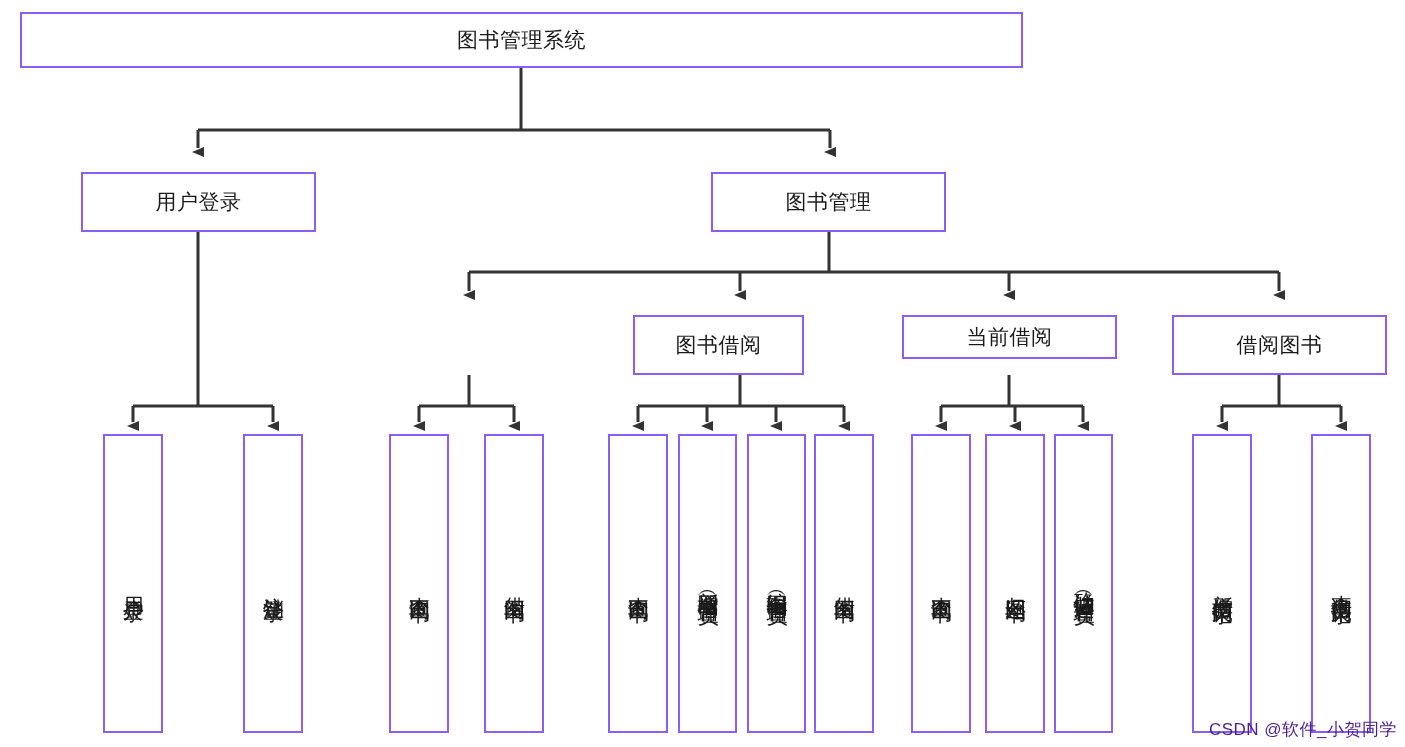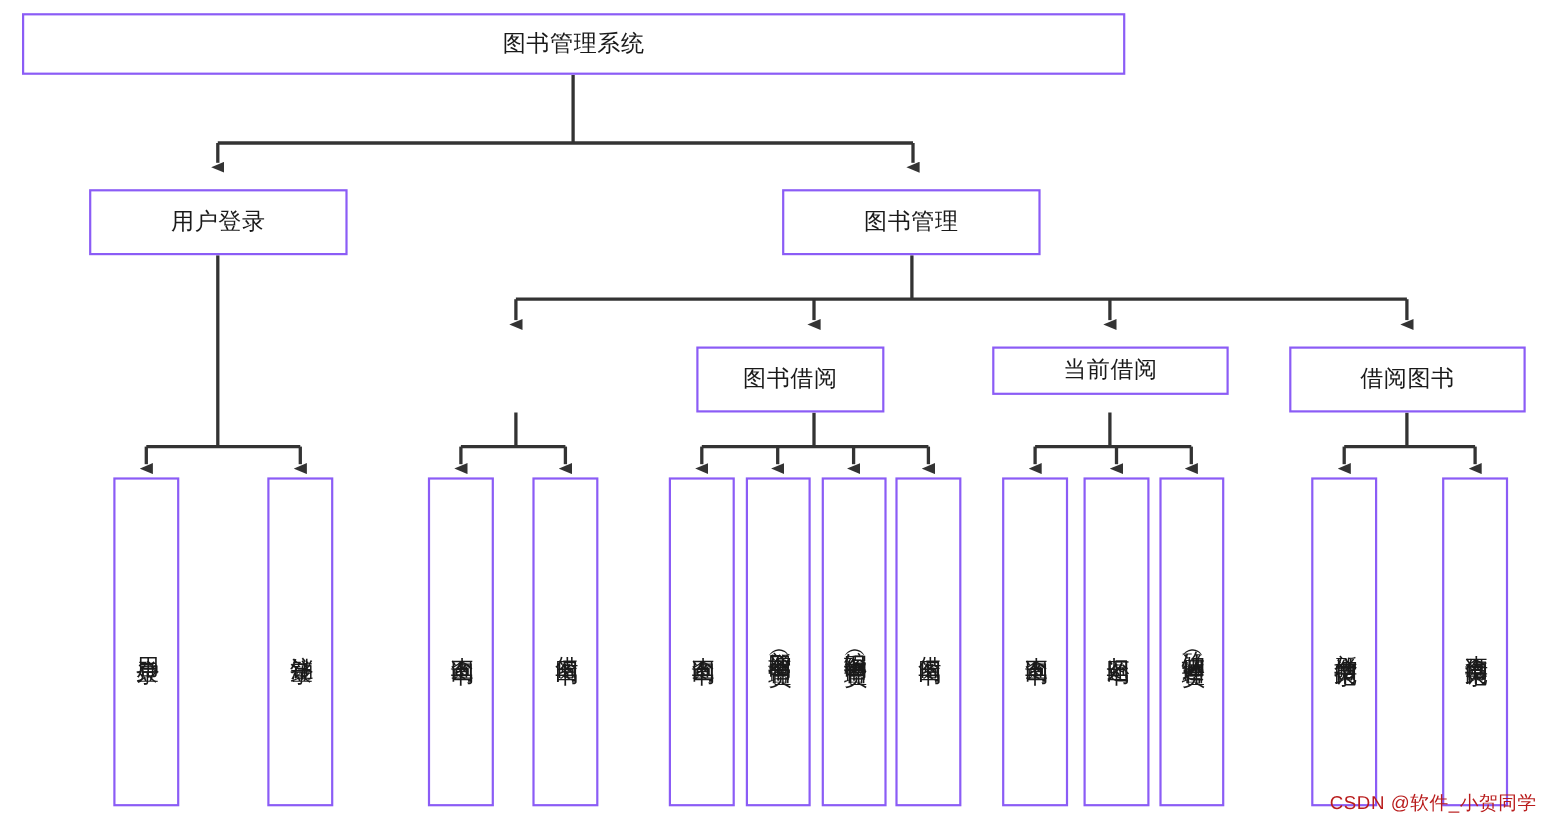--- a/index.html
+++ b/index.html
@@ -48,21 +48,21 @@
     text-orientation: upright;
     line-height: 1.18;
     letter-spacing: 2px;
     white-space: nowrap;
   }
   .watermark {
     position: absolute;
     right: 8px;
     bottom: 6px;
     font-size: 17px;
-    color: #b91c1c;
+    color: #4c1d95;
     letter-spacing: 0.5px;
     white-space: nowrap;
     pointer-events: none;
   }
 </style>
 </head>
 <body>
 
 <div id="canvas">
 

